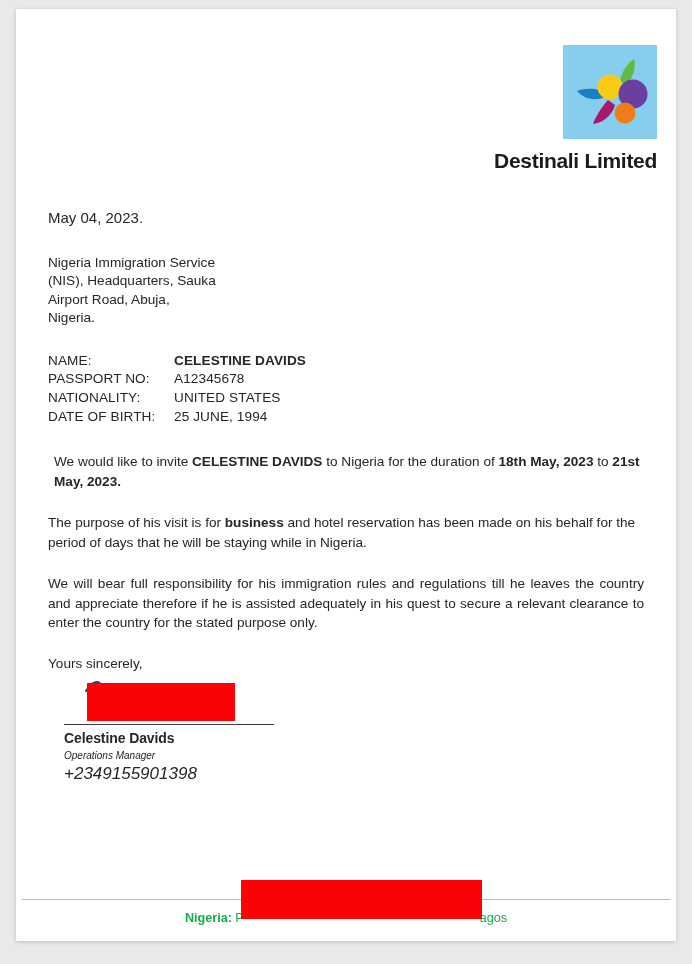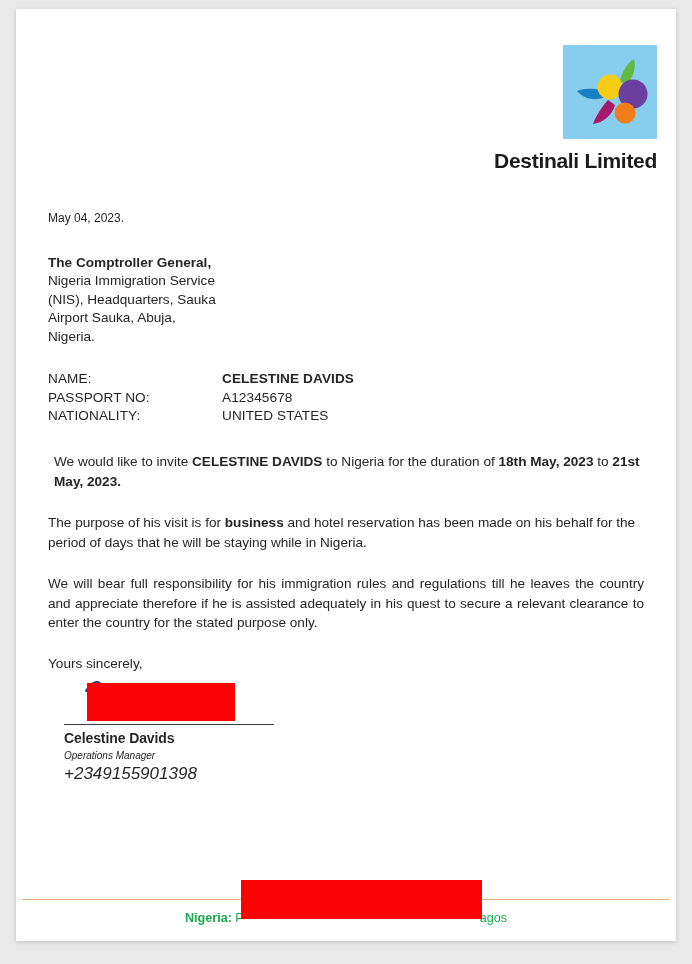--- a/index.html
+++ b/index.html
@@ -59,42 +59,41 @@
   .content {
     position: absolute;
     left: 32px;
     top: 200px;
     width: 596px;
     color: #262626;
     font-size: 13.6px;
     line-height: 18.5px;
   }
   .date-line {
-    font-size: 12px;
+    font-size: 15px;
     margin: 0 0 26px 0;
   }
   .recipient { margin: 0 0 24px 0; }
   .recipient .bold-line { font-weight: bold; }
   .recipient div { line-height: 18.5px; }
 
   .doc-title {
     font-weight: bold;
     letter-spacing: 0.2px;
     margin: 0 0 24px 0;
   }
   .regarding {
     font-weight: bold;
     margin: 0 0 24px 0;
   }
 
   .details { margin: 0 0 26px 0; }
   .details-row {
     display: flex;
     line-height: 18.7px;
-    gap: 48px;
   }
   .details-label {
     width: 126px;
     flex: 0 0 126px;
     letter-spacing: 0.1px;
   }
   .details-value { letter-spacing: 0.1px; }
   .details-value.strong { font-weight: bold; }
 
   .para {
@@ -224,41 +223,44 @@
         </svg>
       </div>
       <div class="brand-name">Destinali Limited</div>
     </div>
 
     <div class="content">
 
       <div class="date-line">May 04, 2023.</div>
 
       <div class="recipient">
-        <div class="bold-line">The Comptroller General,</div>
         <div>Nigeria Immigration Service</div>
         <div>(NIS), Headquarters, Sauka</div>
-        <div>Airport Sauka, Abuja,</div>
+        <div>Airport Road, Abuja,</div>
         <div>Nigeria.</div>
       </div>
 
 
 
       <div class="details">
         <div class="details-row">
           <span class="details-label">NAME:</span>
           <span class="details-value strong">CELESTINE DAVIDS</span>
         </div>
         <div class="details-row">
           <span class="details-label">PASSPORT NO:</span>
           <span class="details-value">A12345678</span>
         </div>
         <div class="details-row">
           <span class="details-label">NATIONALITY:</span>
           <span class="details-value">UNITED STATES</span>
+        </div>
+        <div class="details-row">
+          <span class="details-label">DATE OF BIRTH:</span>
+          <span class="details-value">25 JUNE, 1994</span>
         </div>
       </div>
 
       <p class="para para-invite"><span>We would like to invite </span><b>CELESTINE DAVIDS</b><span> to Nigeria for the duration of </span><b>18th May, 2023</b><span> to </span><b>21st May, 2023.</b></p>
 
       <p class="para"><span>The purpose of his visit is for </span><b>business</b><span> and hotel reservation has been made on his behalf for the period of days that he will be staying while in Nigeria.</span></p>
 
       <p class="para para-justify">We will bear full responsibility for his immigration rules and regulations till he leaves the country and appreciate therefore if he is assisted adequately in his quest to secure a relevant clearance to enter the country for the stated purpose only.</p>
 
       <div class="signoff">Yours sincerely,</div>

